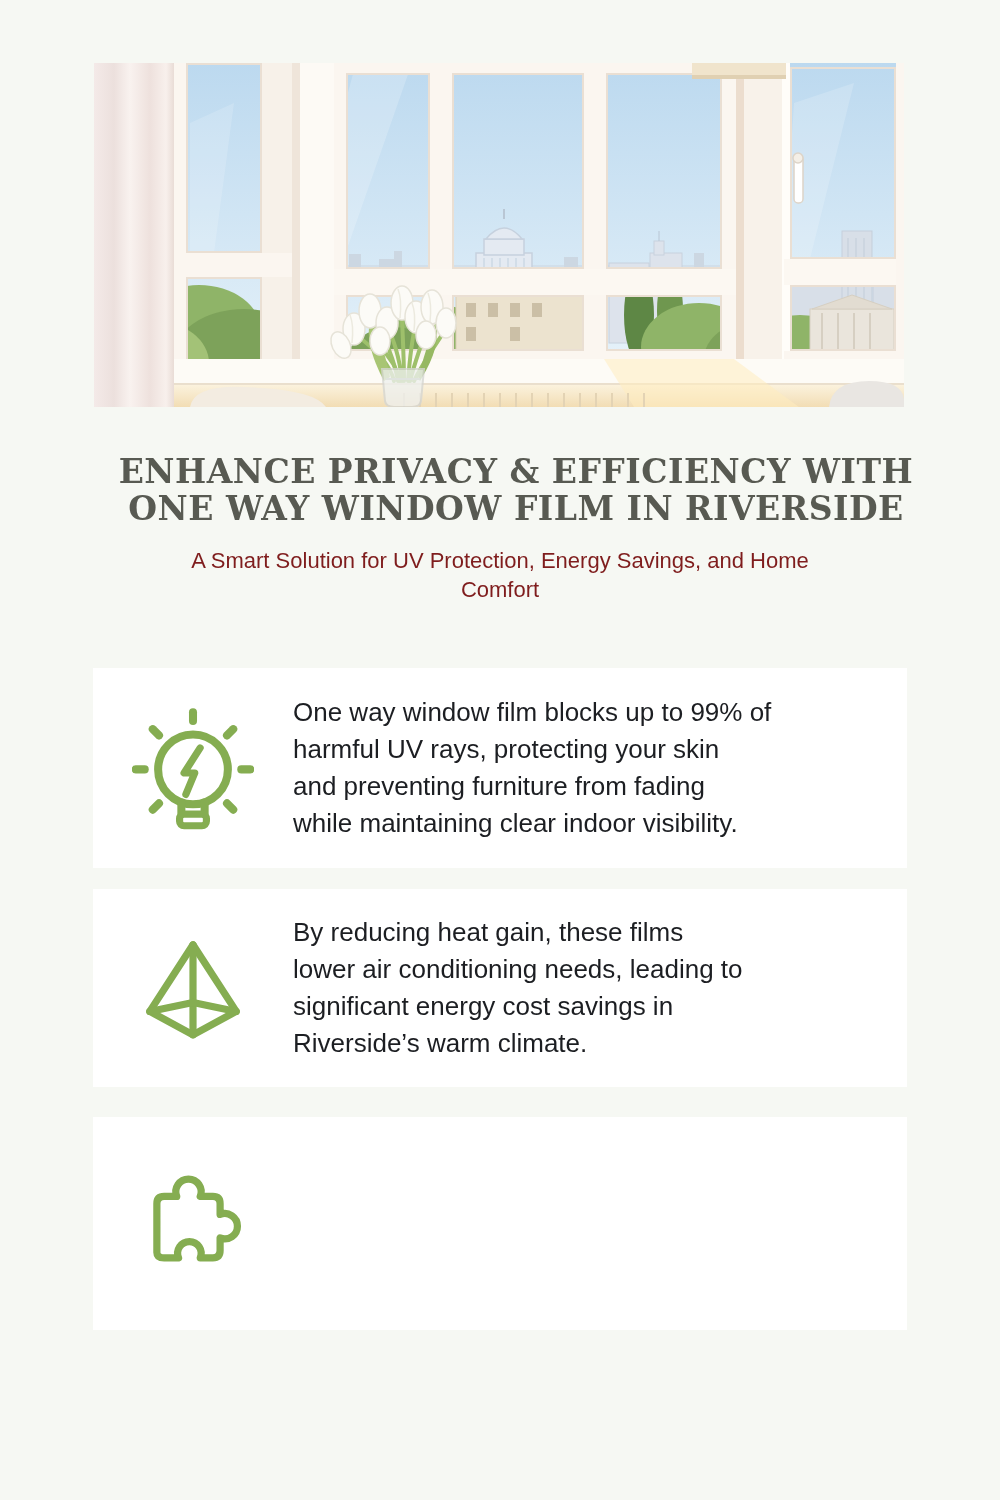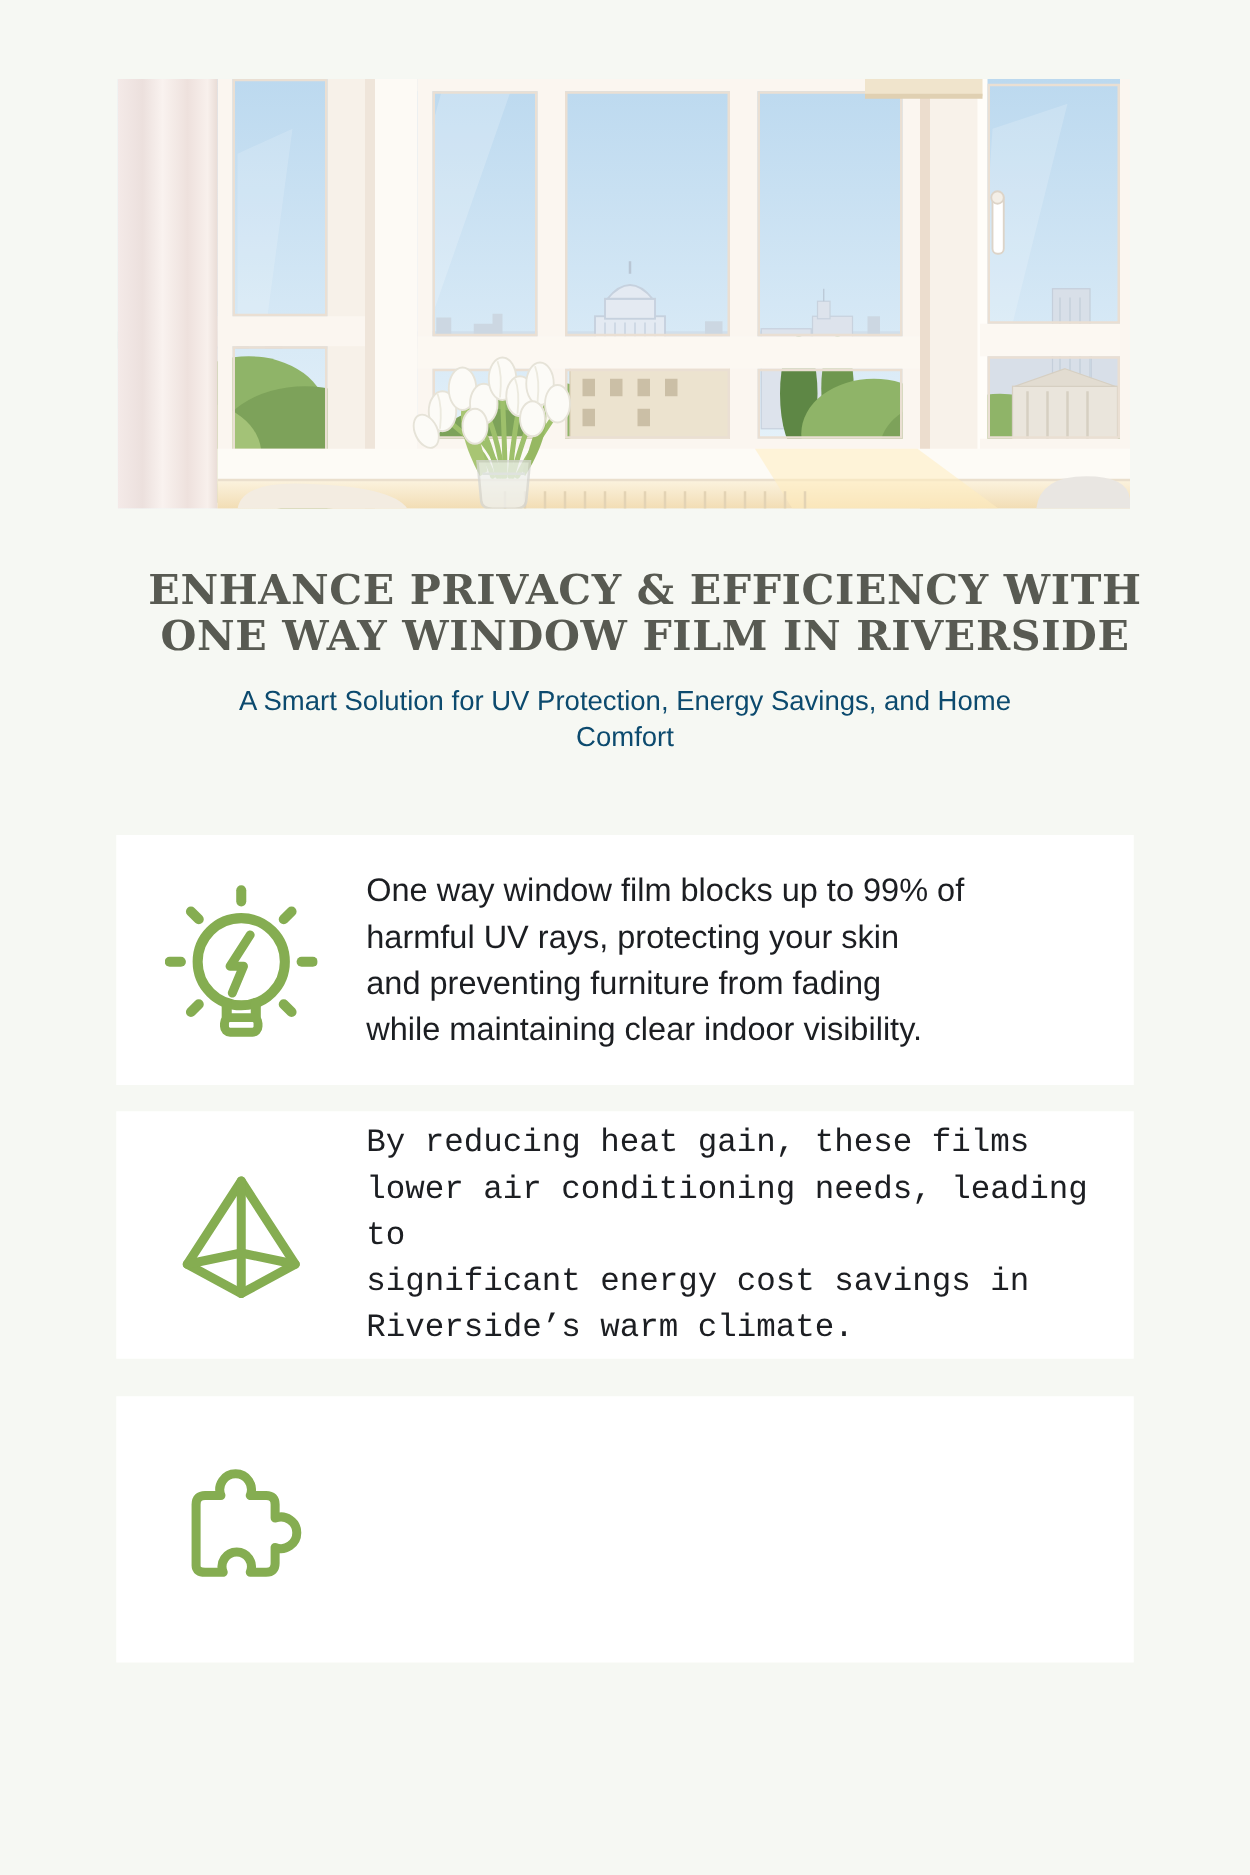--- a/index.html
+++ b/index.html
@@ -7,27 +7,27 @@
   .page{position:relative;width:1000px;height:1500px;margin:0 auto;background:#f6f8f3;overflow:hidden;}
 
   .hero{position:absolute;left:94px;top:63px;width:810px;height:344px;overflow:hidden;}
   .hero svg{display:block;}
 
   .headline{position:absolute;left:0;top:437px;width:1000px;text-align:center;
     font-family:"DejaVu Serif","Liberation Serif",serif;font-weight:700;
     font-size:33px;line-height:37px;letter-spacing:.5px;color:#585a52;
     white-space:pre-line;margin:16px;}
   .subtitle{position:absolute;left:130px;top:546px;width:740px;text-align:center;
-    font-size:22px;line-height:29px;color:#0c4a6e;font-weight:500;
+    font-size:22px;line-height:29px;color:#7f1d1d;font-weight:500;
     white-space:pre-line;margin:0;}
 
   .card{position:absolute;left:93px;width:814px;background:#ffffff;
     display:flex;align-items:center;}
   .card1{top:668px;height:200px;}
-  .card2{top:889px;height:198px;font-family:Liberation Mono, monospace;}
+  .card2{top:889px;height:198px;}
   .card3{top:1117px;height:213px;}
   .icon-box{flex:0 0 160px;margin-left:20px;display:flex;align-items:center;justify-content:center;}
   .card-text{flex:1;padding-left:20px;padding-right:30px;
     font-size:26px;line-height:37px;color:#1c1e22;white-space:pre-line;margin:0;}
   .gicon{stroke:#85ad51;fill:none;stroke-linecap:round;stroke-linejoin:round;}
 </style>
 </head>
 <body>
 
 <div class="page">

